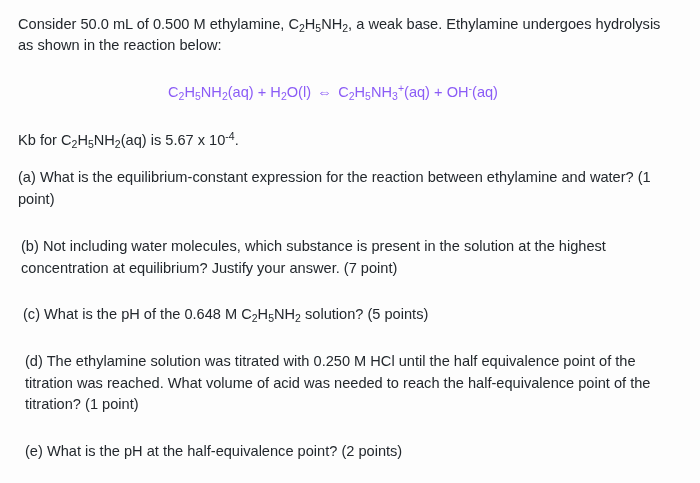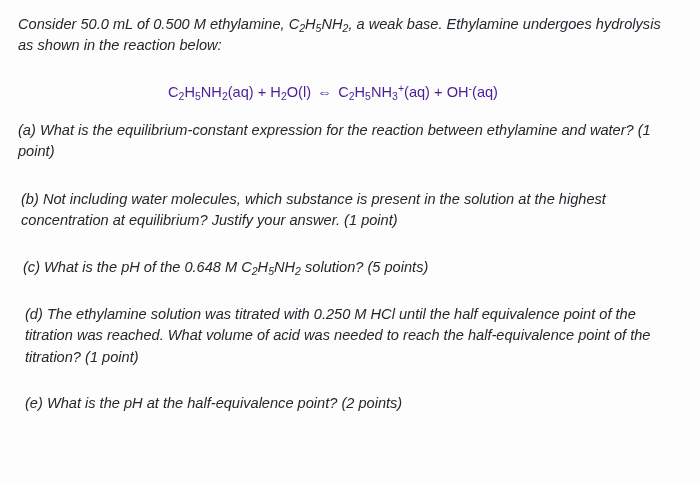--- a/index.html
+++ b/index.html
@@ -20,32 +20,31 @@
     height: 483px;
     box-sizing: border-box;
     padding: 14px 18px 0 18px;
     background: #fdfdfd;
   }
   .para {
     font-size: 14.6px;
     line-height: 1.47;
     margin: 0;
     color: #23282d;
-    font-style: italic;
   }
   .intro {
     margin-bottom: 0;
     max-width: 660px;
   }
   .equation {
     font-size: 14.6px;
     line-height: 1.5;
     margin: 24px 0 0 0;
     padding-left: 150px;
-    color: #4c1d95;
+    color: #8b5cf6;
     white-space: nowrap;
   }
   .kb-line {
     margin-top: 26px;
   }
   .q {
     margin-top: 0;
     max-width: 665px;
   }
   .q-a { margin-top: 16px; }
@@ -79,29 +78,32 @@
   <p class="equation">
     <span class="nowrap">C<sub>2</sub>H<sub>5</sub>NH<sub>2</sub>(aq)</span>
     <span>+</span>
     <span class="nowrap">H<sub>2</sub>O(l)</span>
     <span class="eqarrow">⇔</span>
     <span class="nowrap">C<sub>2</sub>H<sub>5</sub>NH<sub>3</sub><sup>+</sup>(aq)</span>
     <span>+</span>
     <span class="nowrap">OH<sup>-</sup>(aq)</span>
   </p>
 
+  <p class="para kb-line">
+    <span>Kb for C</span><sub>2</sub>H<sub>5</sub>NH<sub>2</sub><span>(aq) is 5.67 x 10</span><sup>-4</sup><span>.</span>
+  </p>
 
   <p class="para q q-a">
     <span>(a)</span>
     <span>What is the equilibrium-constant expression for the reaction between ethylamine and water? (1 point)</span>
   </p>
 
   <p class="para q q-b">
     <span>(b)</span>
-    <span>Not including water molecules, which substance is present in the solution at the highest concentration at equilibrium?  Justify your answer.  (1 point)</span>
+    <span>Not including water molecules, which substance is present in the solution at the highest concentration at equilibrium?  Justify your answer.  (7 point)</span>
   </p>
 
   <p class="para q q-c">
     <span>(c)</span>
     <span>What is the pH of the 0.648 M C</span><sub>2</sub>H<sub>5</sub>NH<sub>2</sub><span> solution?  (5 points)</span>
   </p>
 
   <p class="para q q-d">
     <span>(d)</span>
     <span>The ethylamine solution was titrated with 0.250 M HCl until the half equivalence point of the titration was reached.  What volume of acid was needed to reach the half-equivalence point of the titration?  (1 point)</span>

